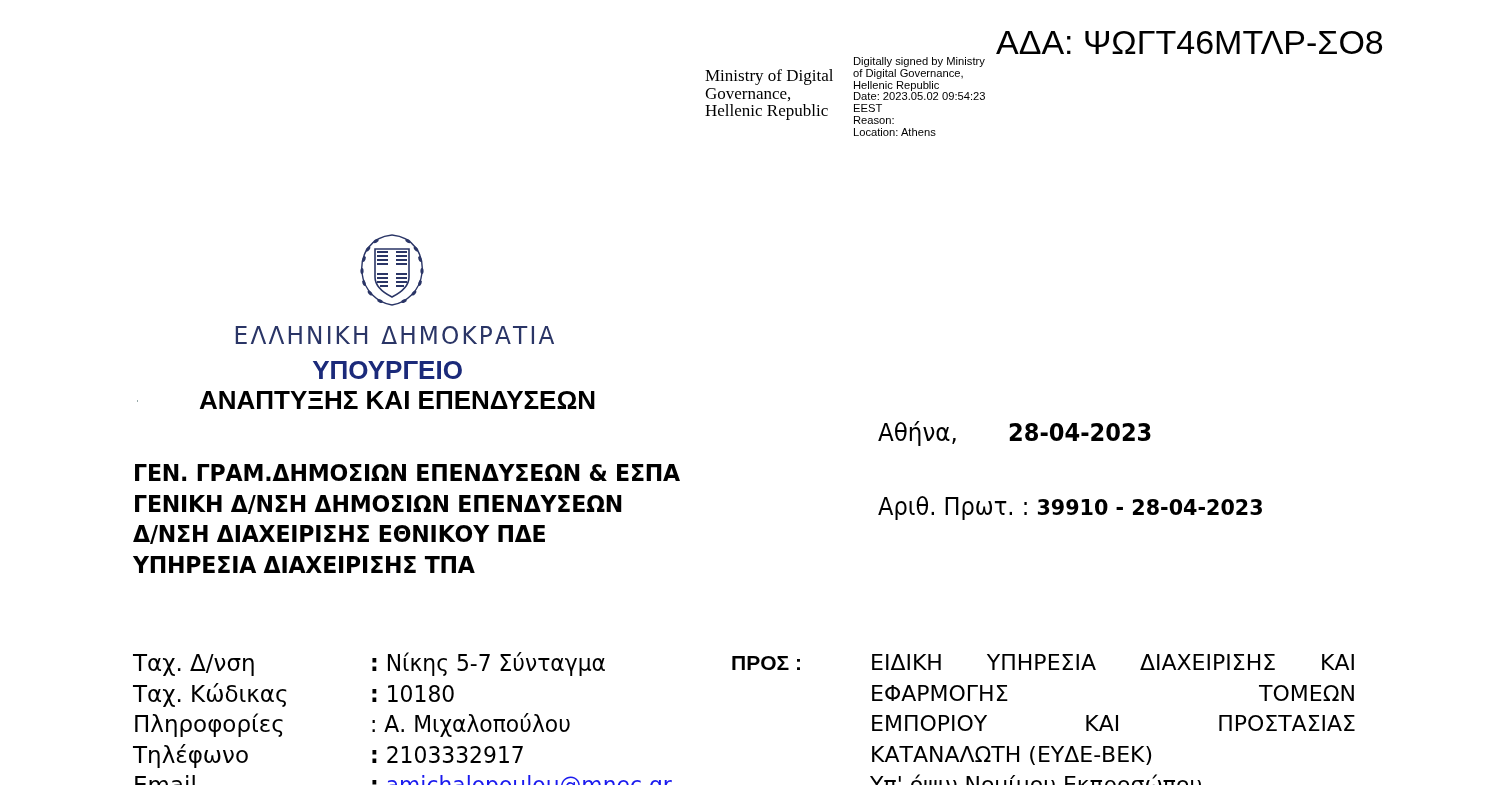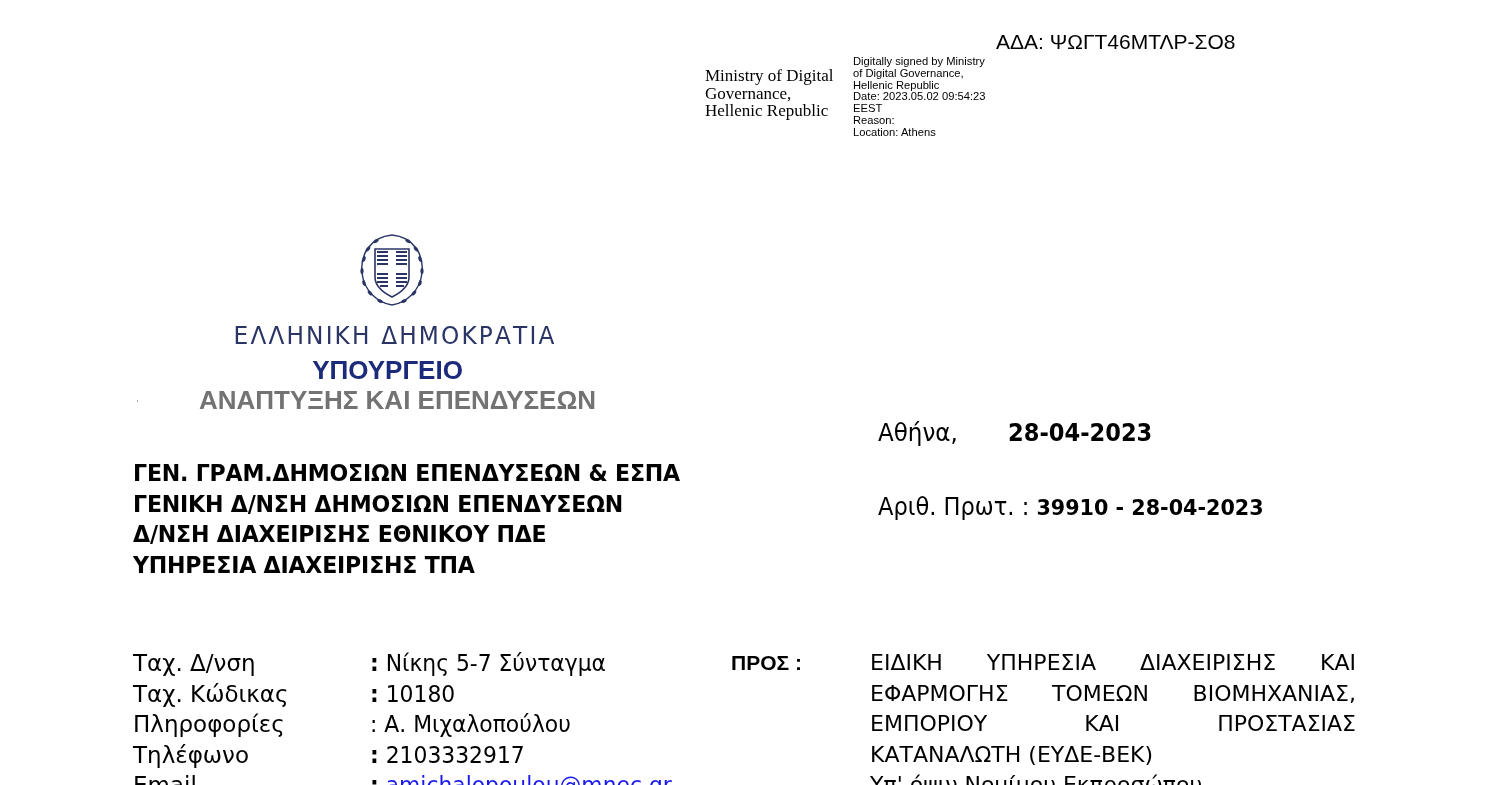--- a/index.html
+++ b/index.html
@@ -1,30 +1,30 @@
 <!DOCTYPE html>
 <html><head>
   <meta charset="utf-8">
   <style>
     html, body { margin: 0; padding: 0; background: #ffffff; }
     body { width: 1500px; height: 785px; position: relative; overflow: hidden; color: #000; }
     .abs { position: absolute; }
 
-    .ada { left: 996px; top: 22px; font-family: "Liberation Sans", sans-serif; font-size: 21px; letter-spacing: 0px; white-space: nowrap; line-height: 40px; }
+    .ada { left: 996px; top: 22px; font-family: "Liberation Sans", sans-serif; font-size: 34px; letter-spacing: 0px; white-space: nowrap; line-height: 40px; }
 
     .sig-name { left: 705px; top: 67px; font-family: Liberation Serif, serif; font-size: 17px; line-height: 17.5px; }
     .sig-name div { white-space: nowrap; }
     .sig-details { left: 853px; top: 56px; font-family: "Liberation Sans", sans-serif; font-size: 11.2px; line-height: 11.8px; }
     .sig-details div { white-space: nowrap; }
 
     .emblem { left: 356px; top: 231px; width: 72px; height: 78px; }
 
     .republic { left: 160px; width: 470px; top: 320px; text-align: center; font-family: "DejaVu Sans", sans-serif; font-size: 25px; letter-spacing: 2.3px; color: #2a3566; font-weight: normal; white-space: nowrap; line-height: 32px; transform: scaleX(0.93); transform-origin: center; }
     .ministry1 { left: 140px; width: 495px; top: 354px; text-align: center; font-family: "Liberation Sans", sans-serif; font-weight: bold; font-size: 26px; color: #1b2a7a; white-space: nowrap; line-height: 32px; }
-    .ministry2 { left: 150px; width: 495px; top: 384px; text-align: center; font-family: "Liberation Sans", sans-serif; font-weight: bold; font-size: 26px; color: #737373; white-space: nowrap; line-height: 32px; }
+    .ministry2 { left: 150px; width: 495px; top: 384px; text-align: center; font-family: "Liberation Sans", sans-serif; font-weight: bold; font-size: 26px; color: #000000; white-space: nowrap; line-height: 32px; }
     .tiny-dot { left: 137px; top: 400px; width: 1px; height: 2px; background: #9aa; }
 
     .dept { left: 133px; top: 458px; font-family: "DejaVu Sans", sans-serif; font-weight: bold; font-size: 23px; line-height: 30.5px; letter-spacing: -0.2px; }
     .dept div { white-space: nowrap; transform: scaleX(0.96); transform-origin: left; }
 
     .city-label { left: 878px; top: 417px; font-family: "DejaVu Sans", sans-serif; font-size: 24px; line-height: 32px; white-space: nowrap; transform: scaleX(0.96); transform-origin: left; }
     .city-date { left: 1008px; top: 417px; font-family: "DejaVu Sans", sans-serif; font-weight: bold; font-size: 24px; line-height: 32px; white-space: nowrap; transform: scaleX(0.94); transform-origin: left; }
     .prot { left: 878px; top: 491px; font-family: "DejaVu Sans", sans-serif; font-size: 24px; line-height: 32px; white-space: nowrap; transform: scaleX(0.94); transform-origin: left; }
     .prot b { font-weight: bold; font-size: 22px; }
 
@@ -150,21 +150,20 @@
 <div class="abs pros-body">
   <div class="pros-line">
     <span>ΕΙΔΙΚΗ</span>
     <span>ΥΠΗΡΕΣΙΑ</span>
     <span>ΔΙΑΧΕΙΡΙΣΗΣ</span>
     <span>ΚΑΙ</span>
   </div>
   <div class="pros-line">
     <span>ΕΦΑΡΜΟΓΗΣ</span>
     <span>ΤΟΜΕΩΝ</span>
-    <span>ΒΙΟΜΗΧΑΝΙΑΣ,</span>
   </div>
   <div class="pros-line">
     <span>ΕΜΠΟΡΙΟΥ</span>
     <span>ΚΑΙ</span>
     <span>ΠΡΟΣΤΑΣΙΑΣ</span>
   </div>
   <div class="pros-line last">
     <span>ΚΑΤΑΝΑΛΩΤΗ (ΕΥΔΕ-ΒΕΚ)</span>
   </div>
   <div class="pros-line last">

